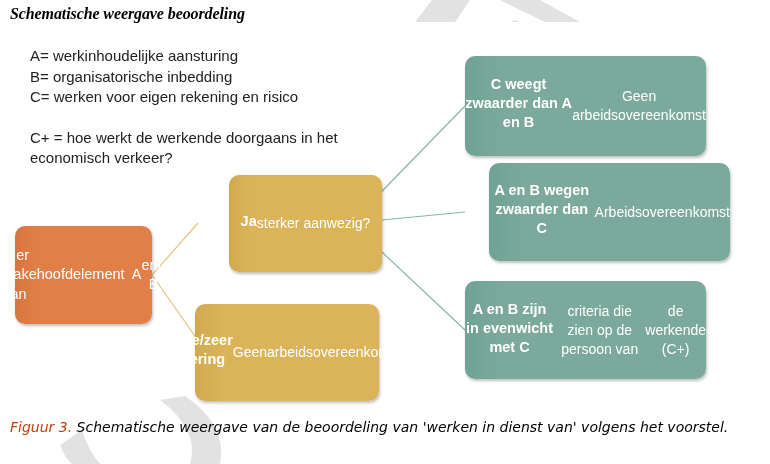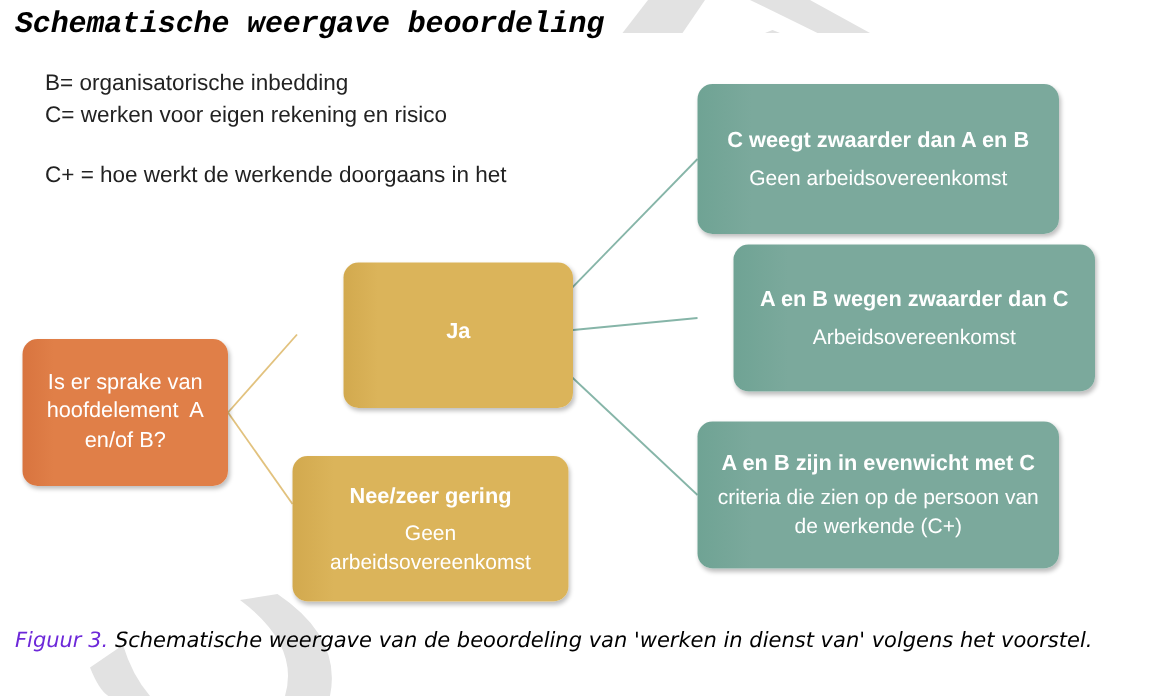--- a/index.html
+++ b/index.html
@@ -4,94 +4,97 @@
 <style>
   html, body { margin: 0; padding: 0; }
   body {
     width: 770px; height: 464px; position: relative; overflow: hidden;
     background: #ffffff;
     font-family: "DejaVu Sans", sans-serif;
   }
   .watermark { position: absolute; left: 0; top: 0; width: 770px; height: 464px; pointer-events: none; }
   .title {
     position: absolute; left: 10px; top: 5px;
-    font-family: Liberation Mono, monospace;
-    font-weight: bold; font-style: italic; font-size: 20px; color: #000;
+    font-family: Liberation Serif, serif;
+    font-weight: bold; font-style: italic; font-size: 16px; color: #000;
     letter-spacing: -0.1px;
   }
   .legend {
     position: absolute; left: 30px; top: 46px;
     font-family: "Liberation Sans", sans-serif;
     font-size: 15px; line-height: 20.5px; color: #222;
   }
   .legend .gap { height: 20px; }
   .box {
     position: absolute; border-radius: 10px; color: #fff;
     font-family: "Liberation Sans", sans-serif;
     text-align: center; box-sizing: border-box;
-    display: flex; flex-direction: column; justify-content: center; align-items: center;
+    display: flex; flex-direction: row; justify-content: center; align-items: center;
     box-shadow: 1px 2px 3px rgba(0,0,0,0.25);
   }
   .box .head { font-weight: bold; font-size: 14.5px; line-height: 19px; margin-bottom: 5px; }
   .box .body { font-size: 14px; line-height: 19px; }
   .orange { background: linear-gradient(90deg, #d8743f 0%, #e07f48 15%, #e07f48 100%); }
   .gold   { background: linear-gradient(90deg, #d2a94e 0%, #dbb45a 15%, #dbb45a 100%); }
   .teal   { background: linear-gradient(90deg, #6fa394 0%, #7ba99c 15%, #7ba99c 100%); }
 
   #box-start { left: 15px;  top: 226px; width: 137px; height: 98px; }
   #box-ja    { left: 198px; top: 175px; width: 153px; height: 97px; margin-left: 31px; }
   #box-nee   { left: 195px; top: 304px; width: 184px; height: 97px; }
   #box-c     { left: 465px; top: 56px;  width: 241px; height: 100px; }
   #box-ab    { left: 465px; top: 163px; width: 241px; height: 98px; margin-left: 24px; }
   #box-even  { left: 465px; top: 281px; width: 241px; height: 98px; }
 
   .caption {
     position: absolute; left: 10px; top: 418px; width: 740px;
     font-family: "DejaVu Sans", sans-serif; font-style: italic;
     font-size: 14px; line-height: 19px; color: #000;
   }
-  .caption .fig { color: #6d28d9; text-align: right; }
+  .caption .fig { color: #c2410c; text-align: right; }
   svg.lines { position: absolute; left: 0; top: 0; }
 </style>
 </head>
 <body>
 
 <svg class="watermark" width="770" height="464" viewBox="0 0 770 464">
   <polygon points="432,0 470,0 455,22 415,22" fill="#e2e2e2"></polygon>
   <polygon points="500,0 540,0 580,22 545,22" fill="#e2e2e2"></polygon>
   <polygon points="510,22 515,20 520,22" fill="#e2e2e2"></polygon>
   <path d="M 60 445 Q 70 470 80 464 L 100 464 Q 88 450 82 430 Z" fill="#e2e2e2"></path>
   <path d="M 160 400 Q 200 430 190 464 L 220 464 Q 228 425 185 396 Z" fill="#e2e2e2"></path>
 </svg>
 
 <div class="title">Schematische weergave beoordeling</div>
 
 <div class="legend">
+  <div>A= werkinhoudelijke aansturing</div>
   <div>B= organisatorische inbedding</div>
   <div>C= werken voor eigen rekening en risico</div>
   <div class="gap"></div>
   <div>C+ = hoe werkt de werkende doorgaans in het</div>
+  <div>economisch verkeer?</div>
 </div>
 
 <svg class="lines" width="770" height="464" viewBox="0 0 770 464">
   <line x1="152" y1="275" x2="198" y2="223" stroke="#e2c27e" stroke-width="1.2"></line>
   <line x1="152" y1="275" x2="195" y2="336" stroke="#e2c27e" stroke-width="1.2"></line>
   <line x1="351" y1="223" x2="465" y2="106" stroke="#86b5a8" stroke-width="1.2"></line>
   <line x1="351" y1="223" x2="465" y2="212" stroke="#86b5a8" stroke-width="1.2"></line>
   <line x1="351" y1="223" x2="465" y2="330" stroke="#86b5a8" stroke-width="1.2"></line>
 </svg>
 
 <div id="box-start" class="box orange">
   <div class="body" style="font-size:14.5px;line-height:19.5px">Is er sprake van</div>
   <div class="body" style="font-size:14.5px;line-height:19.5px;white-space:pre">hoofdelement  A</div>
   <div class="body" style="font-size:14.5px;line-height:19.5px">en/of B?</div>
 </div>
 
 <div id="box-ja" class="box gold">
   <div class="head">Ja</div>
+  <div class="body">sterker aanwezig?</div>
 </div>
 
 <div id="box-nee" class="box gold">
   <div class="head">Nee/zeer gering</div>
   <div class="body">Geen</div>
   <div class="body">arbeidsovereenkomst</div>
 </div>
 
 <div id="box-c" class="box teal">
   <div class="head">C weegt zwaarder dan A en B</div>

